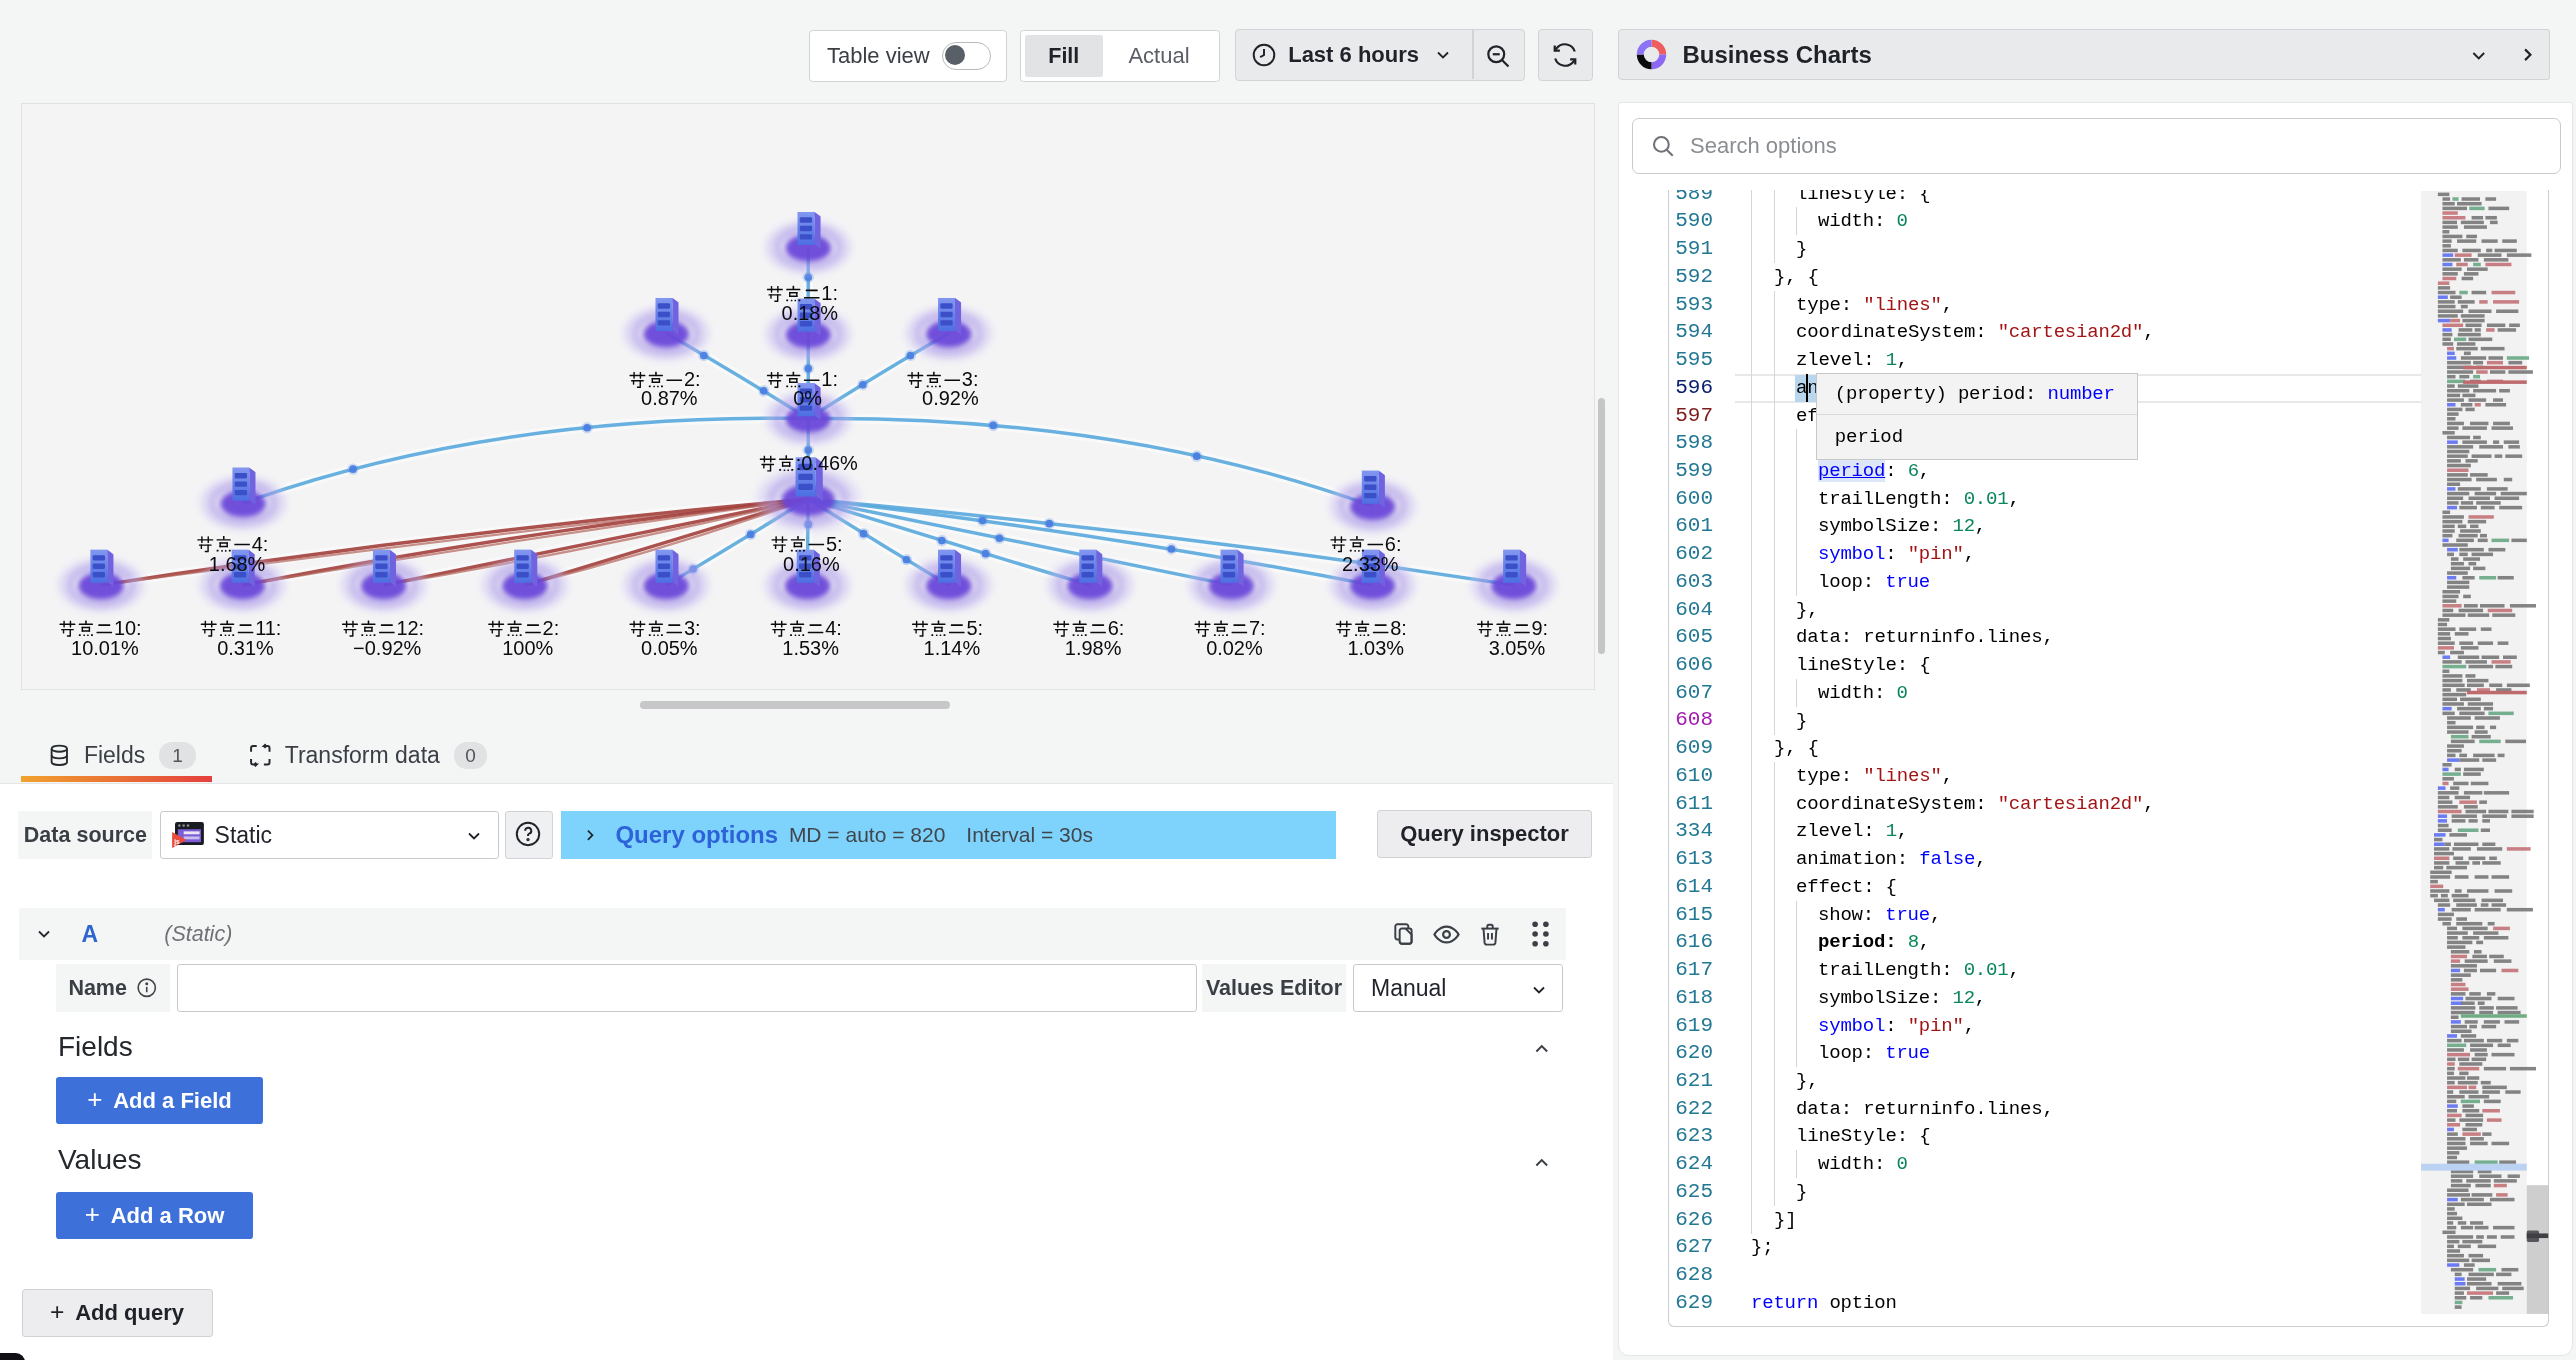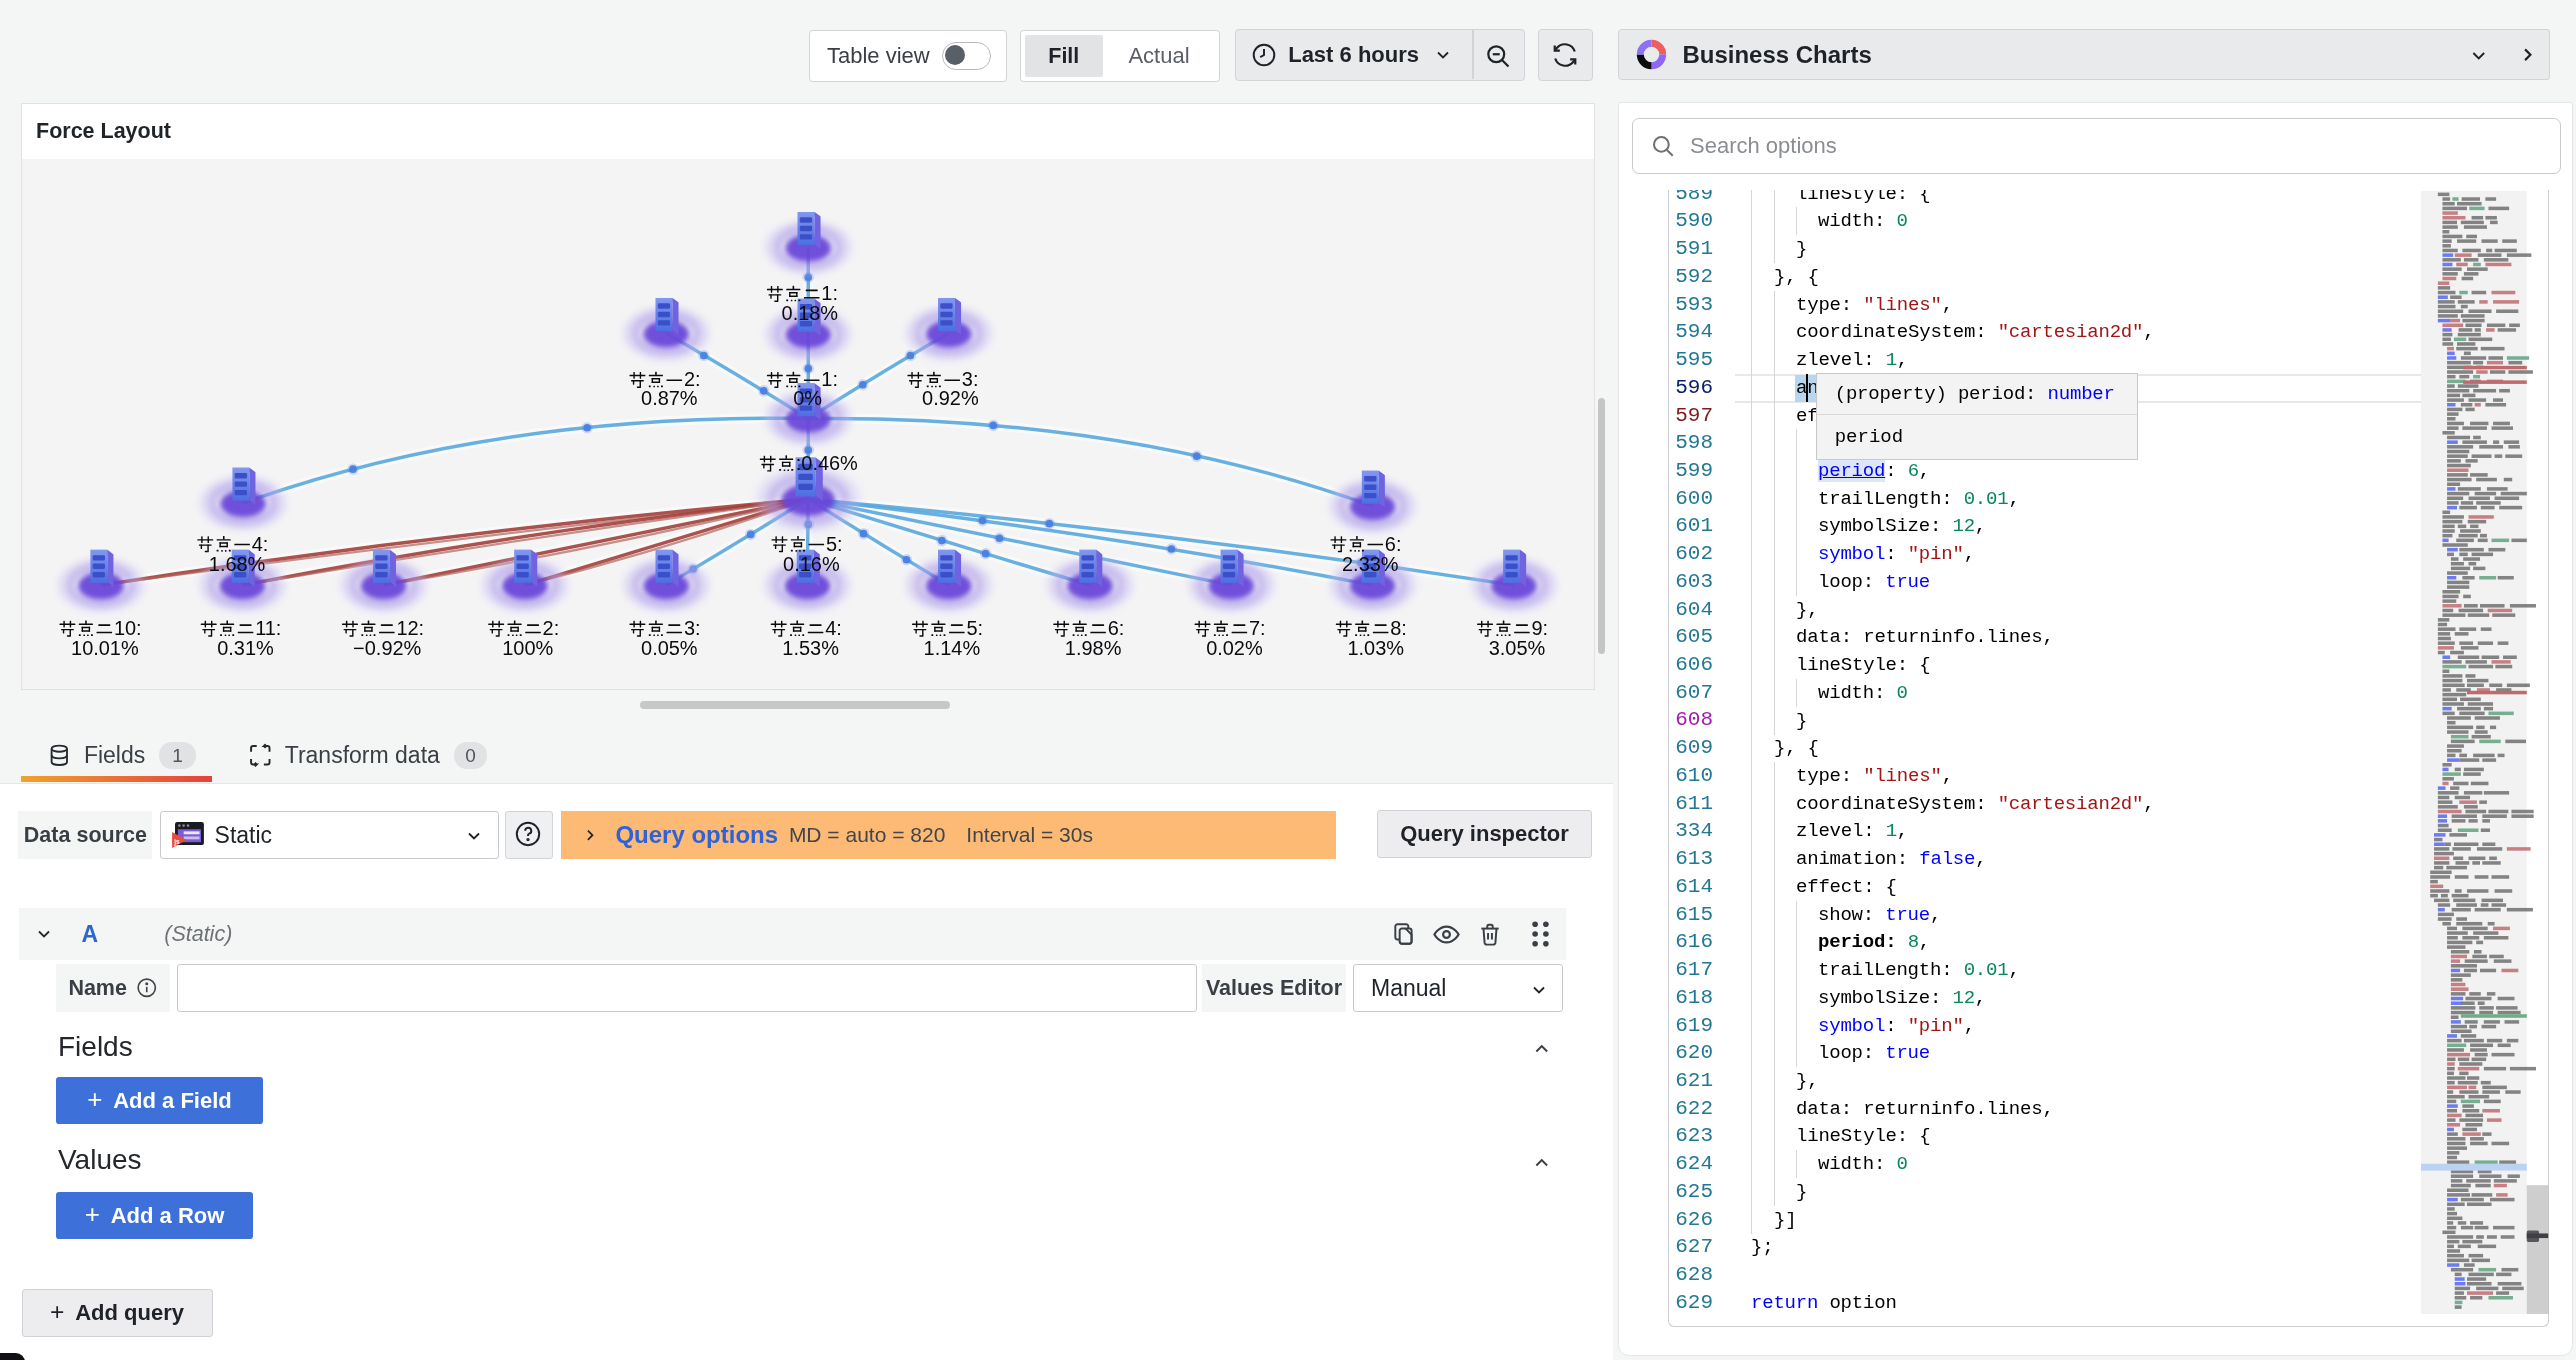--- a/index.html
+++ b/index.html
@@ -64,23 +64,20 @@
     </svg>
  <span style="position:absolute;left:886px;top:0;width:1.5px;height:48px;background:#d2d3d6;"></span>
 </div>
 <div class="abs" style="left:2505px;top:29px;width:45px;height:51px;background:#e9eaec;border:1.5px solid #d2d3d6;border-left:none;border-radius:0 3.8px 3.8px 0;">
  <svg width="21.5" height="21.5" viewBox="0 0 24 24" style="position:absolute;left:11.5px;top:14px" fill="none" stroke="#1f2228" stroke-width="2.4">
       <path d="M9 6l6 6-6 6"></path>
     </svg>
 </div>
 
 <div class="abs" style="left:21px;top:103px;width:1574px;height:587px;background:#f4f4f5;border:1.2px solid #e0e1e2;">
- <div class="abs" style="left:0;top:0;right:0;height:55px;background:#fff;display:flex;align-items:center;">
-   <span style="font-size:21.5px;font-weight:bold;color:#1f2428;margin-left:14px;">Force Layout</span>
- </div>
  <svg class="abs" style="left:0;top:55px;" width="1571" height="529" viewBox="0 0 2046 689">
   <defs>
 
 <g id="g-yi">
           <rect x="6" y="46" width="88" height="9" rx="2"></rect>
         </g>
 <g id="g-er">
           <rect x="16" y="24" width="68" height="9" rx="2"></rect>
           <rect x="6" y="66" width="88" height="9" rx="2"></rect>
         </g>
@@ -572,21 +569,21 @@
       <path d="M6 9l6 6 6-6"></path>
     </svg>
 </div>
 <div class="abs" style="left:505px;top:811px;width:48px;height:48px;background:#eff0f1;border:1.5px solid #d2d3d6;border-radius:3.1px;">
   <svg width="28" height="28" viewBox="0 0 24 24" style="position:absolute;left:8.4px;top:8.4px" fill="none" stroke="#1f2228" stroke-width="1.7">
       <circle cx="12" cy="12" r="9.6"></circle>
       <path d="M9.6 9.2a2.6 2.6 0 1 1 3.5 2.5c-.8.3-1.1.8-1.1 1.6v.5"></path>
       <circle cx="12" cy="16.8" r="0.6" fill="#1f2228"></circle>
     </svg>
 </div>
-<div class="abs" style="left:561px;top:811px;width:775px;height:48px;background:#fdba74;display:flex;align-items:center;">
+<div class="abs" style="left:561px;top:811px;width:775px;height:48px;background:#7dd3fc;display:flex;align-items:center;">
   <svg width="18.4" height="18.4" viewBox="0 0 24 24" style="margin-left:20px" fill="none" stroke="#1f2228" stroke-width="2.2">
       <path d="M9 6l6 6-6 6"></path>
     </svg>
   <span style="font-size:24px;font-weight:bold;color:#2d62d9;margin-left:16px;">Query options</span>
   <span style="font-size:21px;color:#41454c;margin-left:10.8px;">MD = auto = 820</span>
   <span style="font-size:21px;color:#41454c;margin-left:21px;">Interval = 30s</span>
 </div>
 <div class="abs" style="left:1377px;top:810px;width:215px;height:48px;background:#ededef;border:1.5px solid #d0d1d4;border-radius:3.1px;display:flex;align-items:center;justify-content:center;">
   <span style="font-size:22px;font-weight:bold;color:#1f2228;">Query inspector</span>
 </div>

